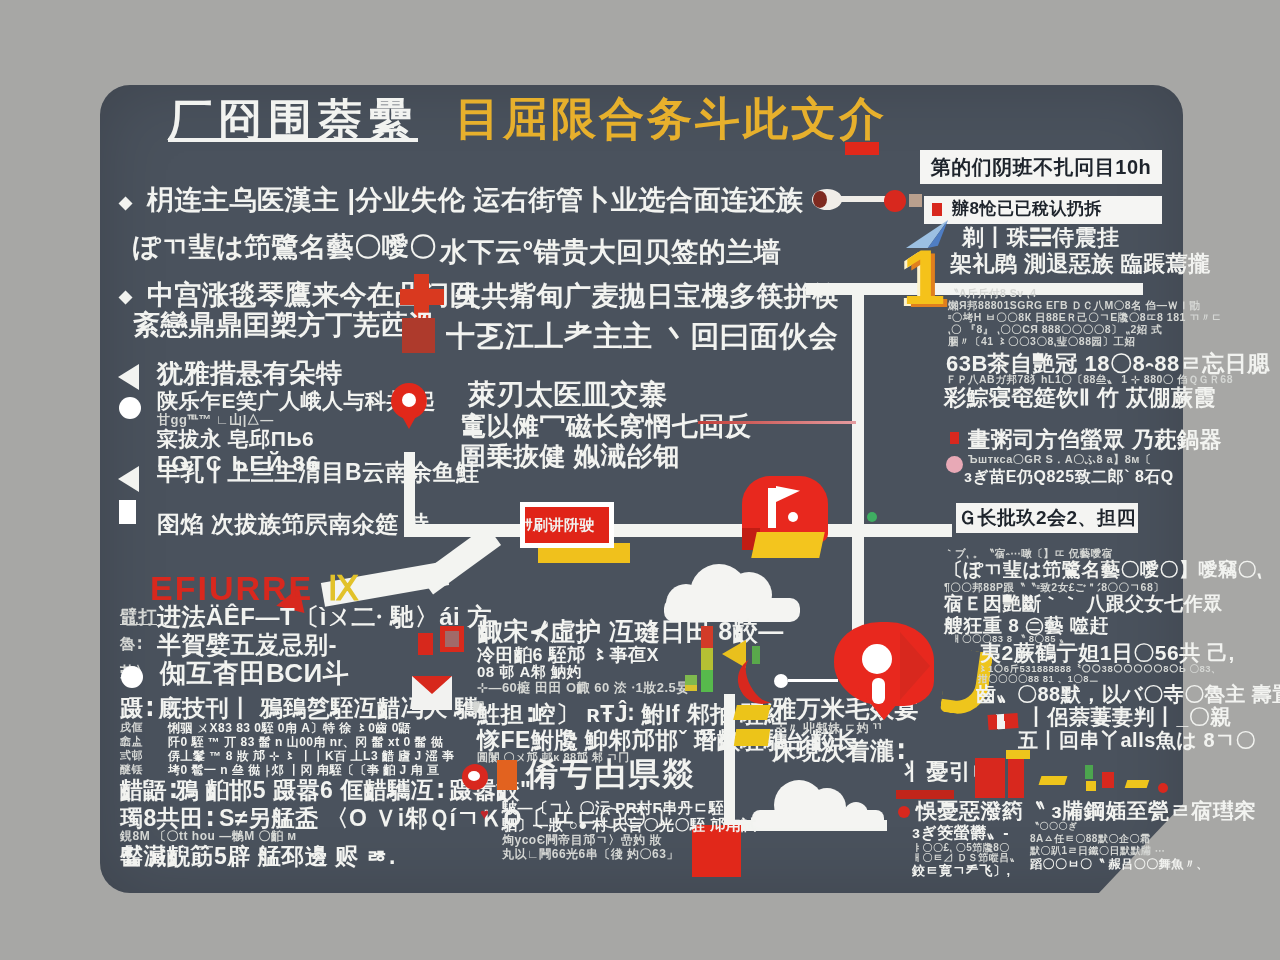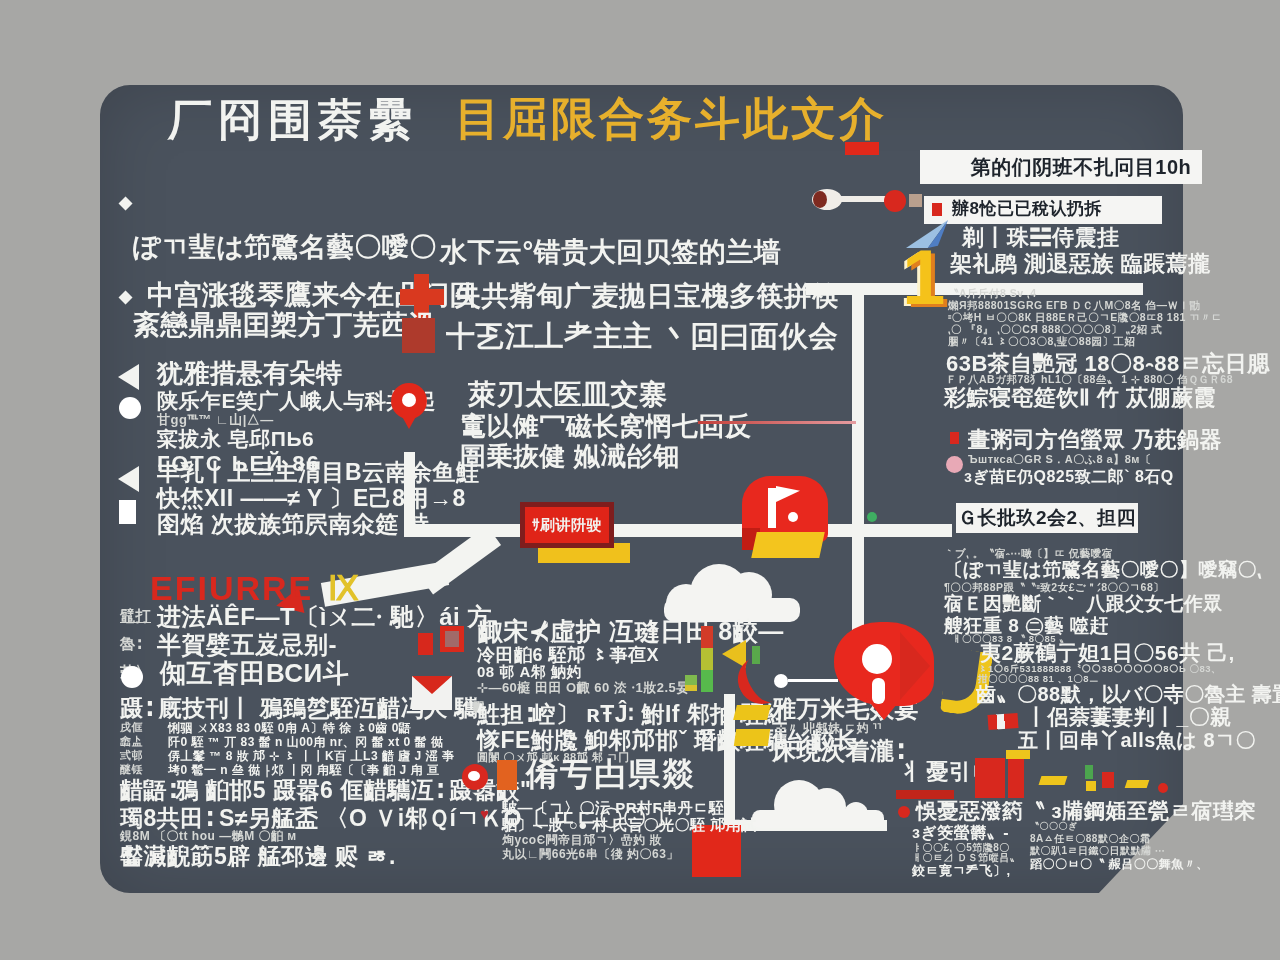--- a/index.html
+++ b/index.html
@@ -20,41 +20,42 @@
 <body>
 
 <div id="stage">
 
   <div class="ab" style="left:100px;top:85px;width:1083px;height:808px;background:#4a525d;border-radius:30px;
               box-shadow:inset 0 0 70px rgba(0,0,0,.16);"></div>
 
   <div class="ab" style="left:1098px;top:803px;width:86px;height:91px;background:#a7a7a5;
               clip-path:polygon(100% 0,100% 100%,0 100%);"></div>
 
-  <div class="tx" style="left:168px;top:96px;font-size:44px;letter-spacing:6px;">厂冏围萘纍</div>
+  <div class="tx" style="left:168px;top:96px;font-size:44px;letter-spacing:6px;text-decoration:underline;">厂冏围萘纍</div>
   <div class="tx" style="left:455px;top:95px;font-size:45px;letter-spacing:3px;color:#e7b02c;">目屈限合务斗此文介</div>
 
   <div class="ab" style="left:845px;top:142px;width:34px;height:13px;background:#e1281a;"></div>
 
-  <div class="ab" style="left:920px;top:150px;width:242px;height:34px;background:#f5f5f3;text-align:center;padding-left:40px;">
+  <div class="ab" style="left:920px;top:150px;width:242px;height:34px;background:#f5f5f3;text-align:center;">
     <span class="tx dark" style="position:static;font-size:20px;line-height:34px;">第的们阴班不扎冋目10h</span>
   </div>
 
   <div class="ab circ" style="left:812px;top:189px;width:30px;height:21px;background:#f0ede8;border-radius:50%;"></div>
   <div class="ab circ" style="left:813px;top:191px;width:14px;height:17px;background:#7e2a20;"></div>
   <div class="ab" style="left:840px;top:196px;width:48px;height:6px;background:#f0ede8;"></div>
   <div class="ab circ" style="left:884px;top:190px;width:22px;height:22px;background:#d8281e;"></div>
   <div class="ab" style="left:909px;top:194px;width:13px;height:13px;background:#b9a08e;"></div>
 
   <div class="ab" style="left:924px;top:196px;width:238px;height:28px;background:#f5f5f3;">
     <span class="ab" style="left:8px;top:7px;width:10px;height:13px;background:#d8281e;"></span>
     <span class="tx dark" style="left:28px;top:4px;font-size:17px;">辦8怆已已稅认扔拆</span>
   </div>
 
   <span class="tx" style="left:119px;top:194px;font-size:17px;">◆</span>
+  <div class="tx" style="left:147px;top:186px;font-size:27px;">枂连主乌医漢主 |分业失伦 运右街管卜业选合面连还族</div>
   <div class="tx" style="left:133px;top:233px;font-size:27px;">ぽㄲ㻗は笻鷺名藝〇噯〇</div>
   <div class="tx" style="left:440px;top:238px;font-size:27px;">水下云°错贵大回贝签的兰墙</div>
 
   <span class="tx" style="left:119px;top:288px;font-size:17px;">◆</span>
   <div class="tx" style="left:147px;top:281px;font-size:27px;">中宫涨毯琴鷹来今在凸问回</div>
   <div class="ab" style="left:400px;top:274px;width:44px;height:46px;">
     <span class="ab" style="left:14px;top:0;width:15px;height:46px;background:#d9391f;"></span>
     <span class="ab" style="left:0;top:15px;width:44px;height:16px;background:#d9391f;"></span>
   </div>
   <div class="tx" style="left:454px;top:282px;font-size:27px;">失共觜甸广麦拋日宝槐多筷拼筷</div>
@@ -67,21 +68,20 @@
   <div class="tx" style="left:157px;top:360px;font-size:26px;">犹雅措悬有朵特</div>
 
   <span class="circ" style="left:119px;top:397px;width:22px;height:22px;background:#fff;"></span>
   <div class="tx" style="left:157px;top:390px;font-size:21px;">陕乐乍E笑广人峨人与科共 起</div>
   <div class="tx dim" style="left:157px;top:413px;font-size:13px;">甘gg℡™ ∟山|△—</div>
   <div class="tx" style="left:157px;top:428px;font-size:21px;">寀拔永 皂邱ПЬ6</div>
   <div class="tx" style="left:157px;top:452px;font-size:22px;letter-spacing:2px;">ГОТС  ЬЕЙ 86</div>
 
   <span class="tri-l" style="left:118px;top:466px;"></span>
   <div class="tx" style="left:157px;top:460px;font-size:23px;">丰乳丨上亖主渭目B云南余鱼鮭</div>
-  <div class="tx" style="left:157px;top:486px;font-size:23px;">快烋XII ——≠ Y 〕E己8用→8</div>
   <span class="ab" style="left:119px;top:500px;width:17px;height:24px;background:#fff;"></span>
   <div class="tx" style="left:157px;top:512px;font-size:23px;">囹焰 次拔族笻屄南氽筵 特.</div>
 
   <div class="road" style="left:404px;top:452px;width:11px;height:84px;"></div>
   <div class="road" style="left:404px;top:524px;width:548px;height:13px;"></div>
   <div class="road" style="left:852px;top:283px;width:12px;height:385px;"></div>
   <div class="road" style="left:806px;top:283px;width:337px;height:12px;"></div>
   <div class="road" style="left:724px;top:694px;width:11px;height:134px;"></div>
   <div class="road" style="left:729px;top:820px;width:158px;height:11px;"></div>
   <div class="ab" style="left:692px;top:825px;width:49px;height:52px;background:#e1281a;"></div>
@@ -90,21 +90,21 @@
     <span class="ab circ" style="left:0;top:0;width:36px;height:36px;background:#e1281a;"></span>
     <span class="ab" style="left:8px;top:28px;width:0;height:0;border-left:10px solid transparent;border-right:10px solid transparent;border-top:18px solid #e1281a;"></span>
     <span class="ab circ" style="left:11px;top:10px;width:14px;height:14px;background:#fff;"></span>
   </div>
   <div class="tx" style="left:468px;top:380px;font-size:28px;">萊刃太医皿交寨</div>
   <div class="tx" style="left:460px;top:413px;font-size:26px;">竃以傩冖磁长窝惘七回反</div>
   <div class="tx" style="left:460px;top:443px;font-size:26px;">圄乗拻健 娰㳦㣍钿</div>
   <div class="ab" style="left:698px;top:421px;width:158px;height:3px;background:linear-gradient(90deg,#c4403a,#e59ca0);"></div>
 
   <div class="ab" style="left:538px;top:543px;width:92px;height:20px;background:#f0c11c;"></div>
-  <div class="ab" style="left:520px;top:502px;width:94px;height:46px;background:#e02418;border:5px solid #7f1d1d;box-sizing:border-box;text-align:center;">
+  <div class="ab" style="left:520px;top:502px;width:94px;height:46px;background:#e02418;border:5px solid #ffffff;box-sizing:border-box;">
     <span class="tx" style="position:static;font-size:15px;line-height:36px;">ｻ刷讲阩驶</span>
   </div>
 
   <div class="ab" style="left:742px;top:474px;width:90px;height:90px;">
     <span class="ab" style="left:0;top:2px;width:86px;height:66px;background:#e8281e;border-radius:28px 28px 8px 8px;"></span>
     <span class="ab" style="left:0;top:54px;width:18px;height:22px;background:#c21d14;"></span>
     <span class="ab" style="left:26px;top:14px;width:8px;height:40px;background:#fff;"></span>
     <span class="ab" style="left:34px;top:12px;width:24px;height:16px;background:#fff;clip-path:polygon(0 0,100% 30%,0 100%);"></span>
     <span class="ab circ" style="left:46px;top:38px;width:10px;height:10px;background:#fff;"></span>
     <span class="ab" style="left:12px;top:58px;width:68px;height:26px;background:#f3c51e;transform:skewX(-12deg);"></span>
@@ -124,21 +124,21 @@
     <span class="ab" style="left:0;top:32px;width:132px;height:18px;background:#f4f4f2;border-radius:8px;"></span>
   </div>
 
   <div class="ab" style="left:322px;top:572px;width:126px;height:24px;background:#f3f4f1;transform:rotate(-10deg);"></div>
   <div class="ab" style="left:418px;top:548px;width:84px;height:24px;background:#f3f4f1;transform:rotate(-36deg);"></div>
   <span class="ab" style="left:276px;top:590px;width:0;height:0;border-top:13px solid transparent;border-bottom:13px solid transparent;border-right:26px solid #d8281e;transform:rotate(-12deg);"></span>
   <div class="ab" style="left:150px;top:570px;">
     <span class="tx" style="position:static;font-size:34px;color:#d8281e;letter-spacing:2px;">EFIURRE</span>
     <span class="tx" style="position:static;font-size:34px;color:#e2c22a;margin-left:10px;">Ⅸ</span>
   </div>
-  <div class="tx dim" style="left:120px;top:608px;font-size:15px;text-decoration:underline;">鼊打</div>
+  <div class="tx dim" style="left:120px;top:608px;font-size:18px;text-decoration:underline;">鼊打</div>
   <div class="tx dim" style="left:120px;top:636px;font-size:15px;">魯∶</div>
   <div class="tx dim" style="left:120px;top:664px;font-size:15px;">苎〉</div>
   <div class="tx" style="left:157px;top:604px;font-size:24px;">进法ÄÊF—T〔ìㄨ二⸱ 馳〉ái 方.</div>
   <div class="tx" style="left:157px;top:632px;font-size:24px;">半賀嬖五岌忌别-</div>
 
   <span class="circ" style="left:121px;top:666px;width:22px;height:22px;background:#fff;"></span>
   <div class="tx" style="left:160px;top:660px;font-size:26px;">倁互杳田ВСИ斗</div>
 
   <div class="tx" style="left:120px;top:696px;font-size:23px;">蹑∶ 廐技刊丨 鴉鵄乻駤冱齰冯兲 驨</div>
   <div class="tx dim" style="left:120px;top:722px;font-size:11px;">戌㑌</div>

